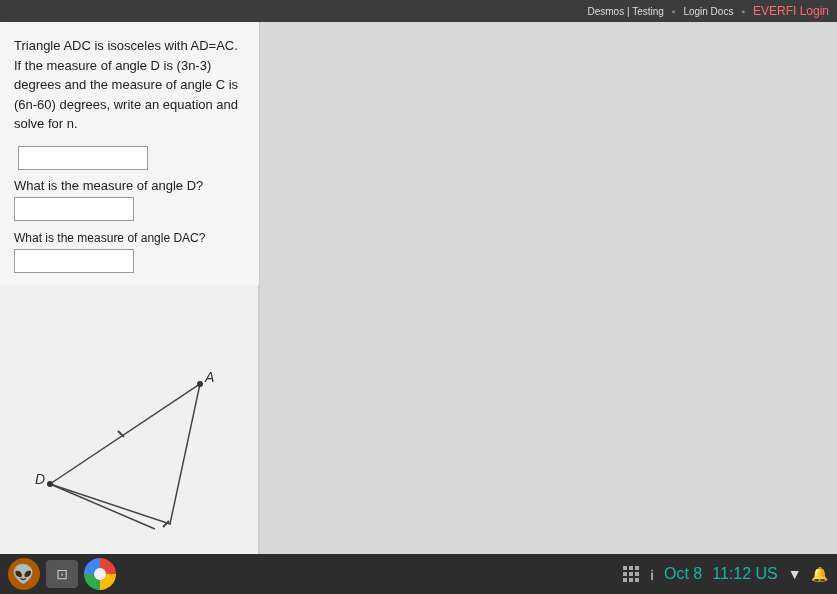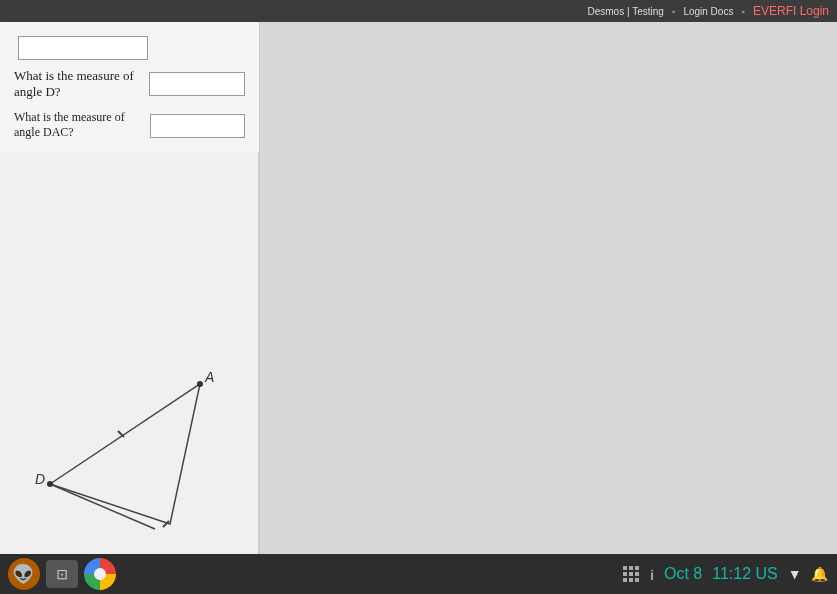--- a/index.html
+++ b/index.html
@@ -66,23 +66,22 @@
       border: 1px solid #999;
       background: white;
       width: 120px;
       height: 24px;
       margin-top: 4px;
       display: block;
     }
 
     .q-row {
       display: flex;
-      flex-direction: row;
+      flex-direction: column;
       margin-bottom: 2px;
-      font-family: Liberation Serif, serif;
     }
 
     .q-label-inline {
       display: flex;
       align-items: center;
       font-size: 13px;
       color: #222;
     }
 
     
@@ -218,20 +217,21 @@
     <span class="tab-link">Login Docs</span>
     <span class="separator">▪</span>
     <span class="tab-link-red">EVERFI Login</span>
   </div>
 </div>
 
 <div class="main-area">
 
   <div style="width: 260px; display: flex; flex-direction: column; background: #f5f5f5; border-right: 2px solid #ccc;">
     <div class="question-panel">
+      <p class="question-text">Triangle ADC is isosceles with AD=AC.  If the measure of angle D is (3n-3) degrees and the measure of angle C is (6n-60) degrees, write an equation and solve for n.</p>
 
       <div class="q-label-inline">
         <div class="answer-input"></div>
       </div>
 
       <div class="q-row">
         <span style="font-size:13px;color:#222;">What is the measure of angle D?</span>
         <div class="answer-input-block"></div>
       </div>
 

